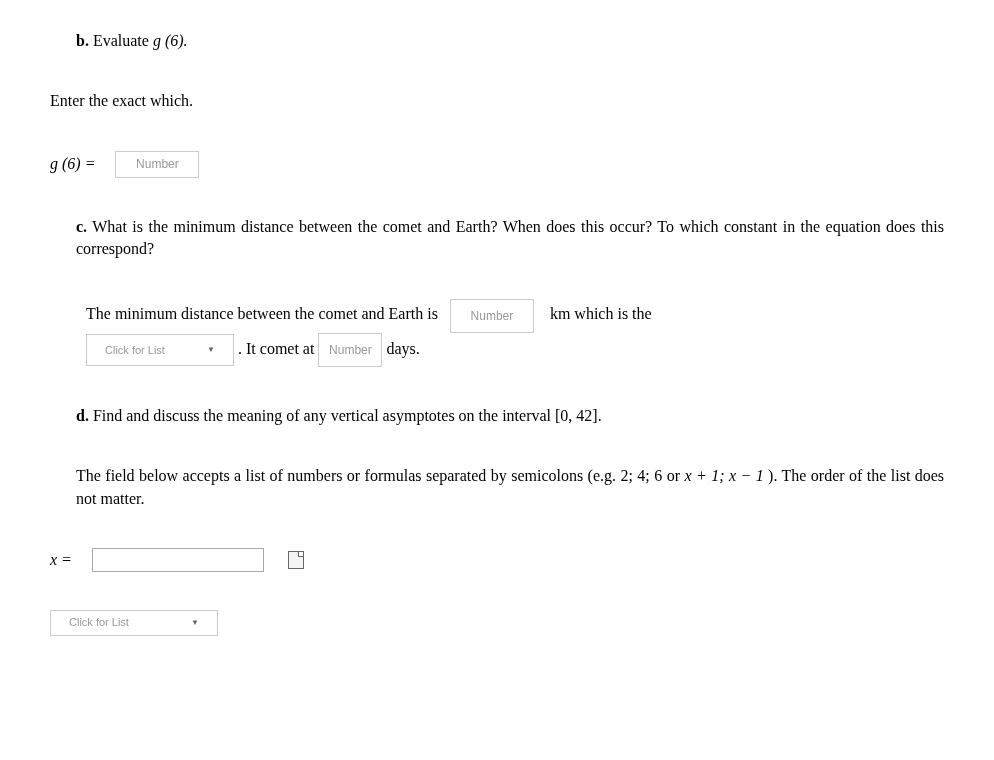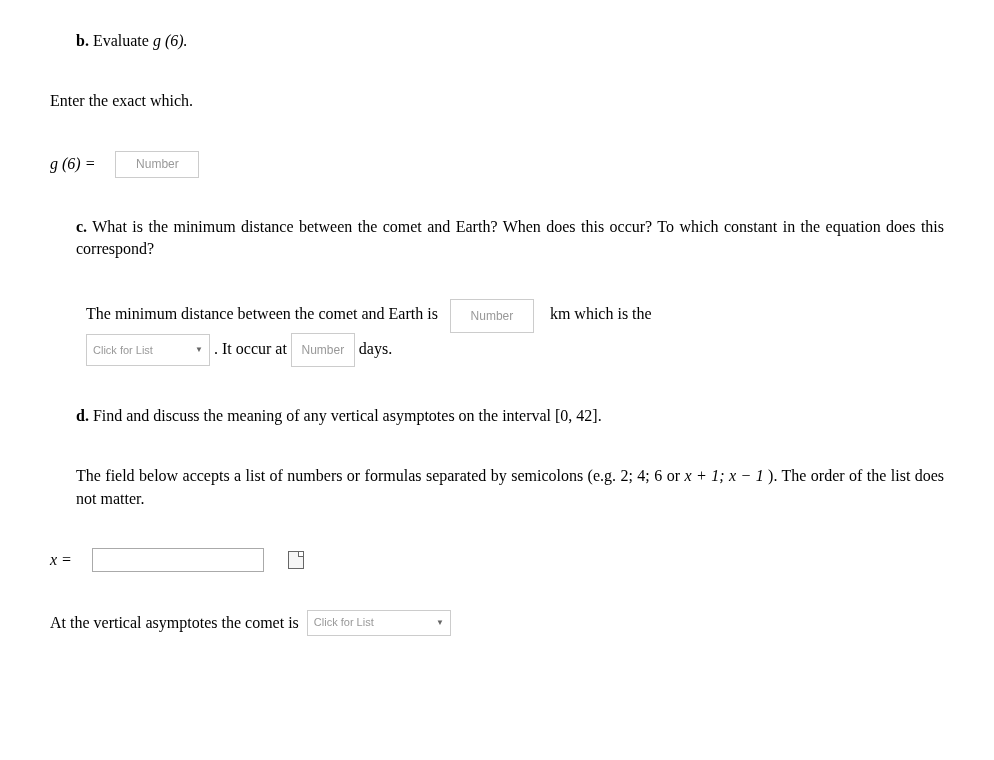--- a/index.html
+++ b/index.html
@@ -37,21 +37,21 @@
     text-align: center;
   }
   .input-box.small { min-width: 50px; }
   .select-box {
     display: inline-flex;
     align-items: center;
     border: 1px solid #ccc;
     font-family: Arial, sans-serif;
     font-size: 11px;
     color: #999;
-    padding: 4px 6px;
+    padding: 4px 18px;
     background: #fff;
     vertical-align: middle;
     cursor: pointer;
     justify-content: space-between;
   }
   .select-box .caret {
     margin-left: 20px;
     font-size: 8px;
     color: #666;
   }
@@ -119,21 +119,21 @@
 
 <div class="justify" style="margin-bottom:38px; line-height:2.0;margin-left:36px;">
   <span>The minimum distance between the comet and Earth is</span>&nbsp;&nbsp;
   <span class="input-box">Number</span>&nbsp;&nbsp;&nbsp;
   <span>km which is the</span>
   <br>
   <span class="select-box" style="min-width:110px;">
     <span>Click for List</span>
     <span class="caret">▼</span>
   </span>
-  <span>. It occur at</span>
+  <span>. It comet at</span>
   <span class="input-box small">Number</span>
   <span>days.</span>
 </div>
 
 <div class="part">
   <span class="bold">d.</span>
   <span>Find and discuss the meaning of any vertical asymptotes on the interval</span>
   <span>[0, 42].</span>
 </div>
 
@@ -145,18 +145,17 @@
   <span>). The order of the list does not matter.</span>
 </div>
 
 <div class="equation-line">
   <span class="math">x =</span>
   <span class="formula-input"></span>
   <span class="formula-icon"></span>
 </div>
 
 <div style="display:flex; align-items:center; gap:8px;">
-  <span>At the vertical asymptotes the comet is</span>
   <span class="select-box" style="min-width:130px;">
     <span>Click for List</span>
     <span class="caret">▼</span>
   </span>
 </div>
 
 </body></html>

